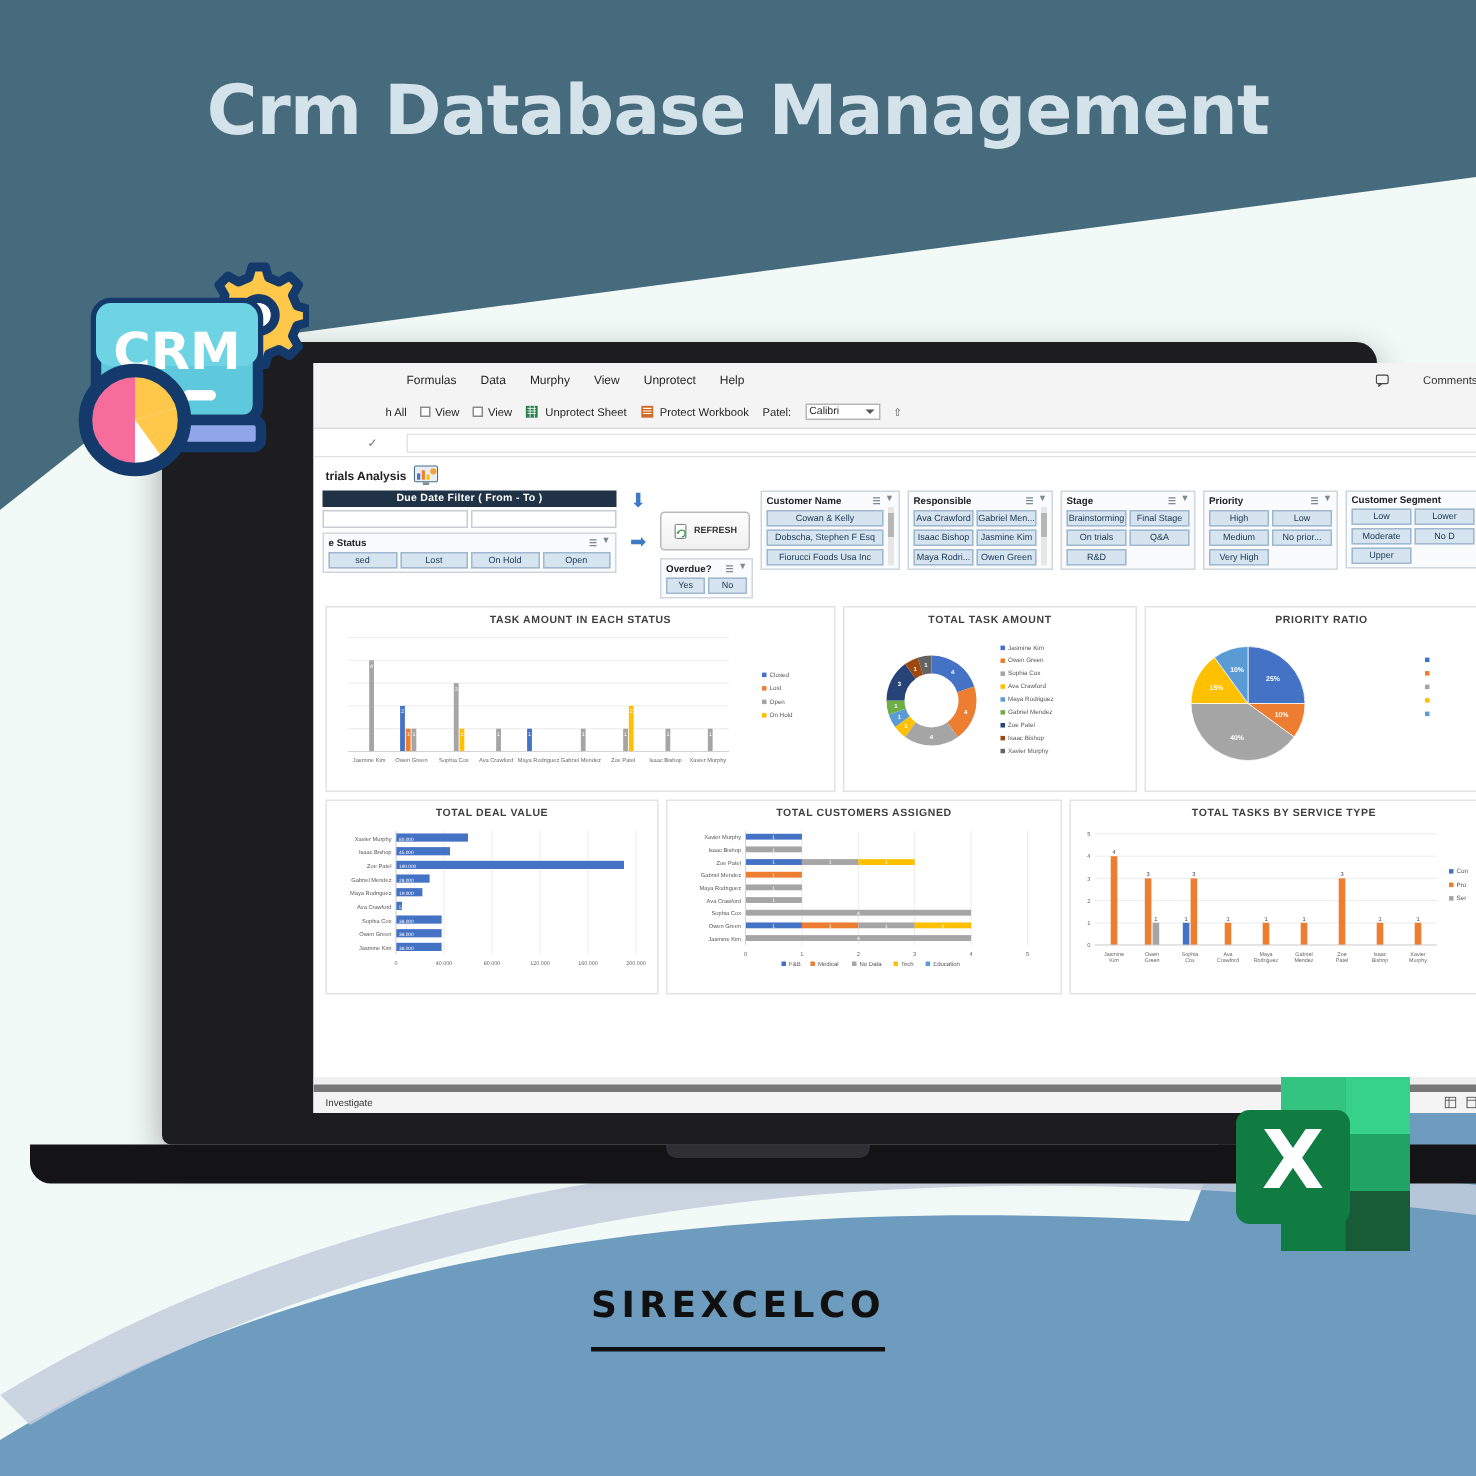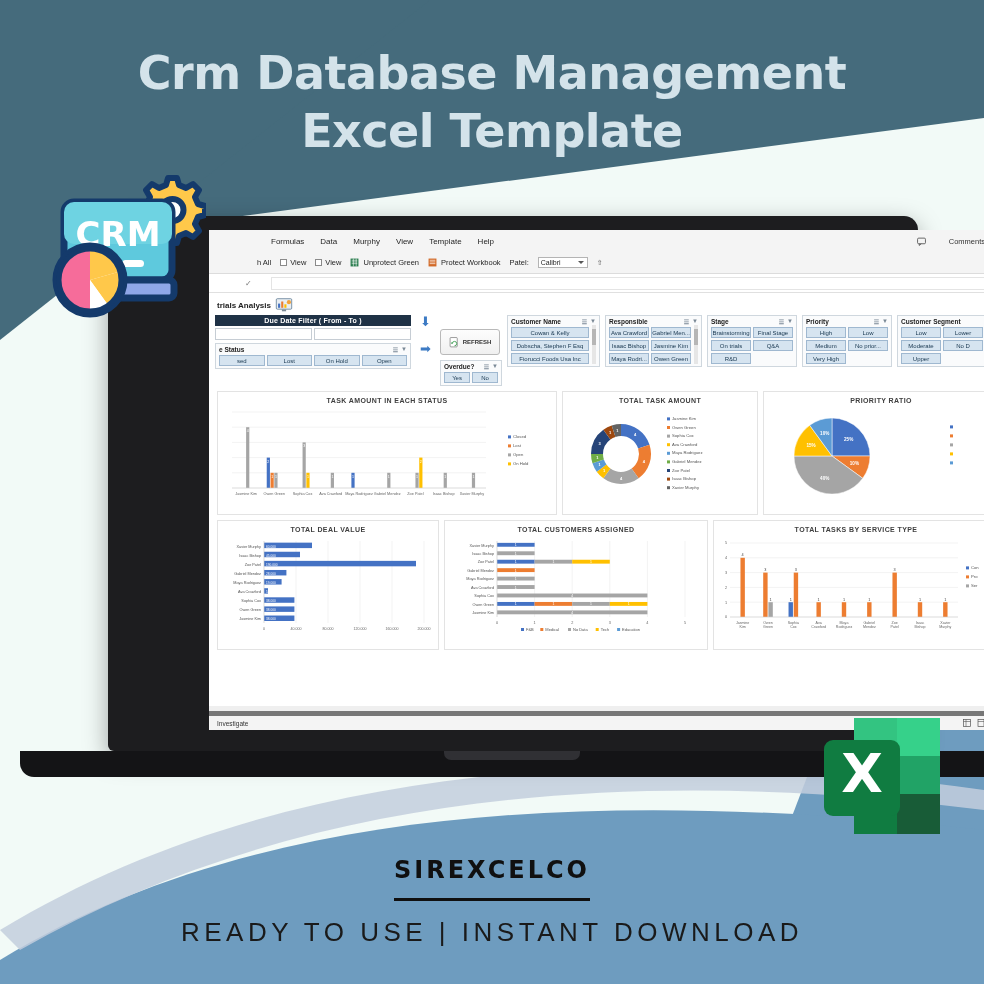--- a/index.html
+++ b/index.html
@@ -21,21 +21,21 @@
   .title-line{
     font-family:"DejaVu Sans", sans-serif;
     font-weight:bold;
     font-size:46px;
     line-height:58px;
     color:#d4e3ea;
     letter-spacing:-0.5px;
   }
 
   
-  .laptop{ position:absolute; left:20px; top:216px; width:940px; height:684px; z-index:6;}
+  .laptop{ position:absolute; left:20px; top:228px; width:940px; height:684px; z-index:6;}
   .laptop-body{
     position:absolute; left:88px; top:0; width:810px; height:535px;
     background:#1d1d1f; border-radius:14px 14px 6px 6px;
     box-shadow:0 8px 24px rgba(0,0,0,.35);
   }
   .laptop-screen{
     position:absolute; left:101px; top:14px; width:784px; height:500px;
     background:#ffffff; overflow:hidden;
   }
   .laptop-base{
@@ -191,56 +191,55 @@
   <polygon points="830,470 984,430 984,760 800,760" fill="#4c5573" opacity="0.88"></polygon>
   <polygon points="880,330 984,300 984,560 840,600" fill="#5c6785" opacity="0.75"></polygon>
   <polygon points="890,560 984,520 984,900 760,900" fill="#6e9cbf"></polygon>
   <path d="M0,984 L984,984 L984,850 L120,984 Z" fill="#6e9cbf"></path>
   <path d="M0,960 C260,800 620,790 984,830 L984,984 L0,984 Z" fill="#6e9cbf"></path>
   <path d="M0,930 C280,760 640,742 984,790 L984,810 C640,766 300,790 20,950 Z" fill="#c3cedd" opacity="0.85"></path>
 </svg>
 
 <div class="title-wrap">
   <div class="title-line">Crm Database Management</div>
-  <div class="title-line">Excel Template</div>
 </div>
 
 <div class="laptop">
   <div class="laptop-body">
     <div class="laptop-screen">
 
       <div class="xl">
 
         <div class="xl-ribbon-tabs">
           <span>Formulas</span>
           <span>Data</span>
           <span>Murphy</span>
           <span>View</span>
-          <span>Template</span>
+          <span>Unprotect</span>
           <span>Help</span>
           <span class="spacer"></span>
           <span class="comment-btn">
             <svg class="ico-sm" viewBox="0 0 16 16">
               <rect x="1" y="2" width="14" height="10" rx="2" fill="none" stroke="#444" stroke-width="1.4"></rect>
               <path d="M4 12 L4 15 L7.5 12" fill="none" stroke="#444" stroke-width="1.4"></path>
             </svg>
             <span>Comments</span>
           </span>
         </div>
 
         <div class="xl-ribbon">
           <span>h All</span>
           <span><i class="chk"></i><span>View</span></span>
           <span><i class="chk"></i><span>View</span></span>
           <span>
             <svg class="ico-sm" viewBox="0 0 16 16">
               <rect x="1" y="1" width="14" height="14" fill="#2b7d4f"></rect>
               <path d="M3 4h10M3 7h10M3 10h10M6 1v14M11 1v14" stroke="#fff" stroke-width="1"></path>
             </svg>
-            <span>Unprotect Green</span>
+            <span>Unprotect Sheet</span>
           </span>
           <span>
             <svg class="ico-sm" viewBox="0 0 16 16">
               <rect x="1" y="1" width="14" height="14" fill="#d26a28"></rect>
               <path d="M3 4h10M3 7h10M3 10h10" stroke="#fff" stroke-width="1.2"></path>
             </svg>
             <span>Protect Workbook</span>
           </span>
           <span>Patel:</span>
           <span class="font-box">
@@ -817,14 +816,13 @@
   <rect x="77" y="94" width="43" height="40" fill="#185c37"></rect>
   <rect x="34" y="56" width="43" height="38" fill="#107c41"></rect>
   <rect x="4" y="40" width="76" height="76" rx="9" fill="#107c41"></rect>
   <text x="42" y="92" font-family="DejaVu Sans, sans-serif" font-weight="bold" font-size="54" fill="#ffffff" text-anchor="middle">X</text>
 </svg>
 
 <div class="footer">
   <div>
     <span class="brand">SIREXCELCO</span>
   </div>
-  <div class="tagline">READY TO USE | INSTANT DOWNLOAD</div>
 </div>
 
 </body></html>

